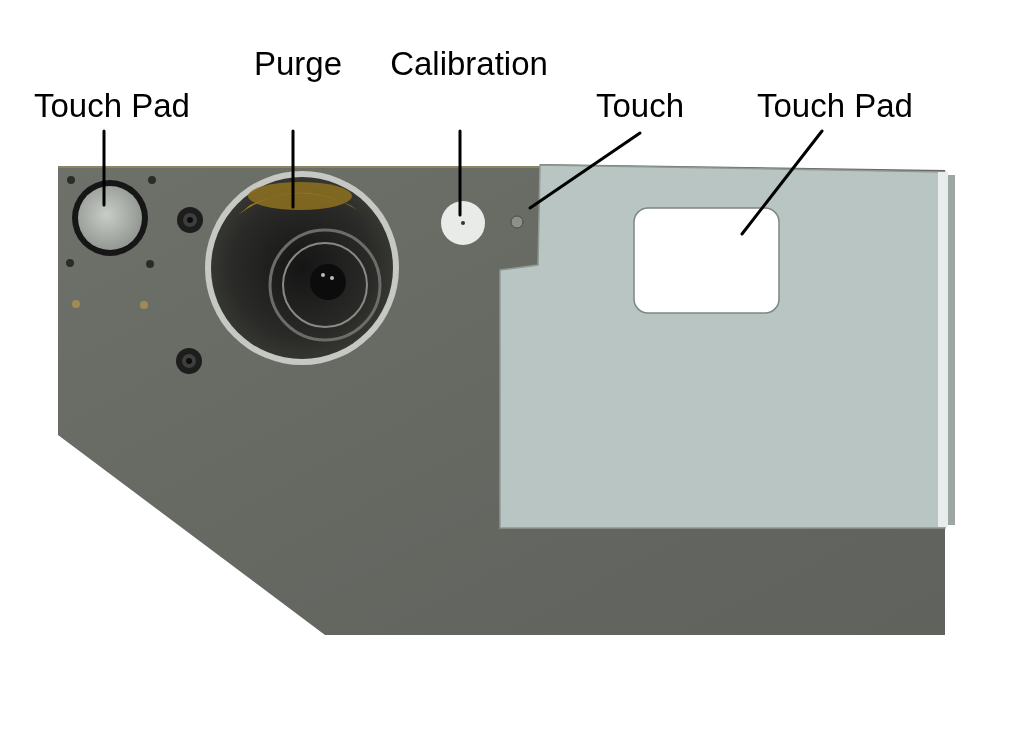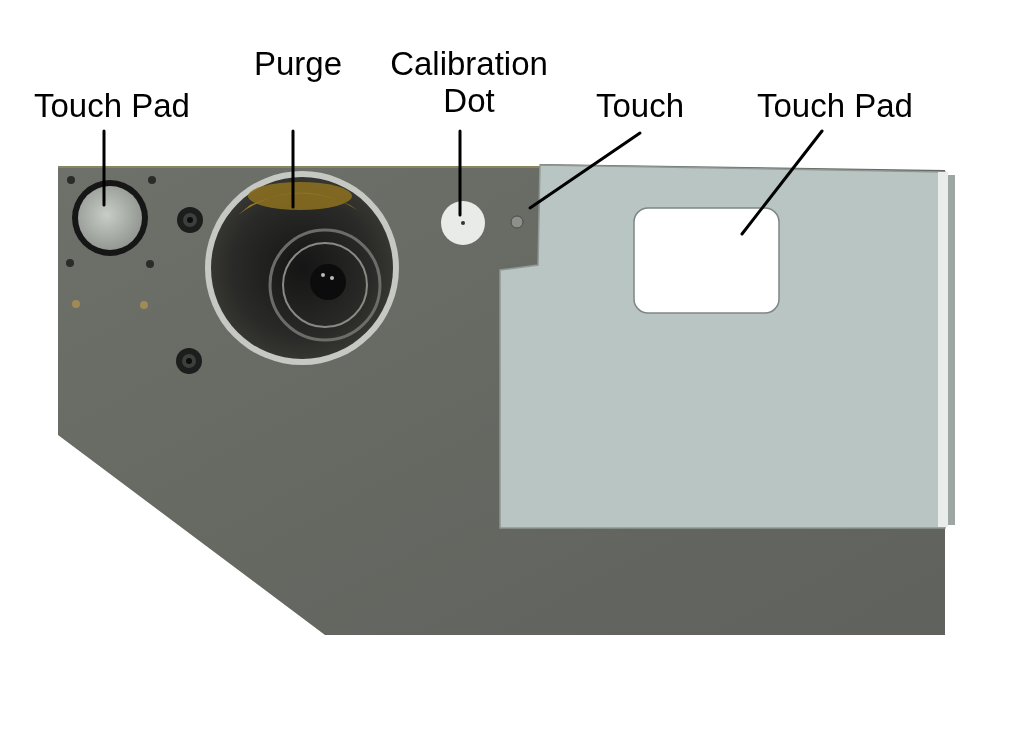--- a/index.html
+++ b/index.html
@@ -91,18 +91,17 @@
 </svg>
 
 <div class="label" style="left:34px; top:87px;">Touch Pad</div>
 
 <div class="label" style="left:240px; top:45px; width:116px;">
   <div>Purge</div>
 </div>
 
 <div class="label" style="left:380px; top:45px; width:178px;">
   <div>Calibration</div>
-  <div>Dot</div>
 </div>
 
 <div class="label" style="left:596px; top:87px;">Touch</div>
 
 <div class="label" style="left:757px; top:87px;">Touch Pad</div>
 
 </body></html>

